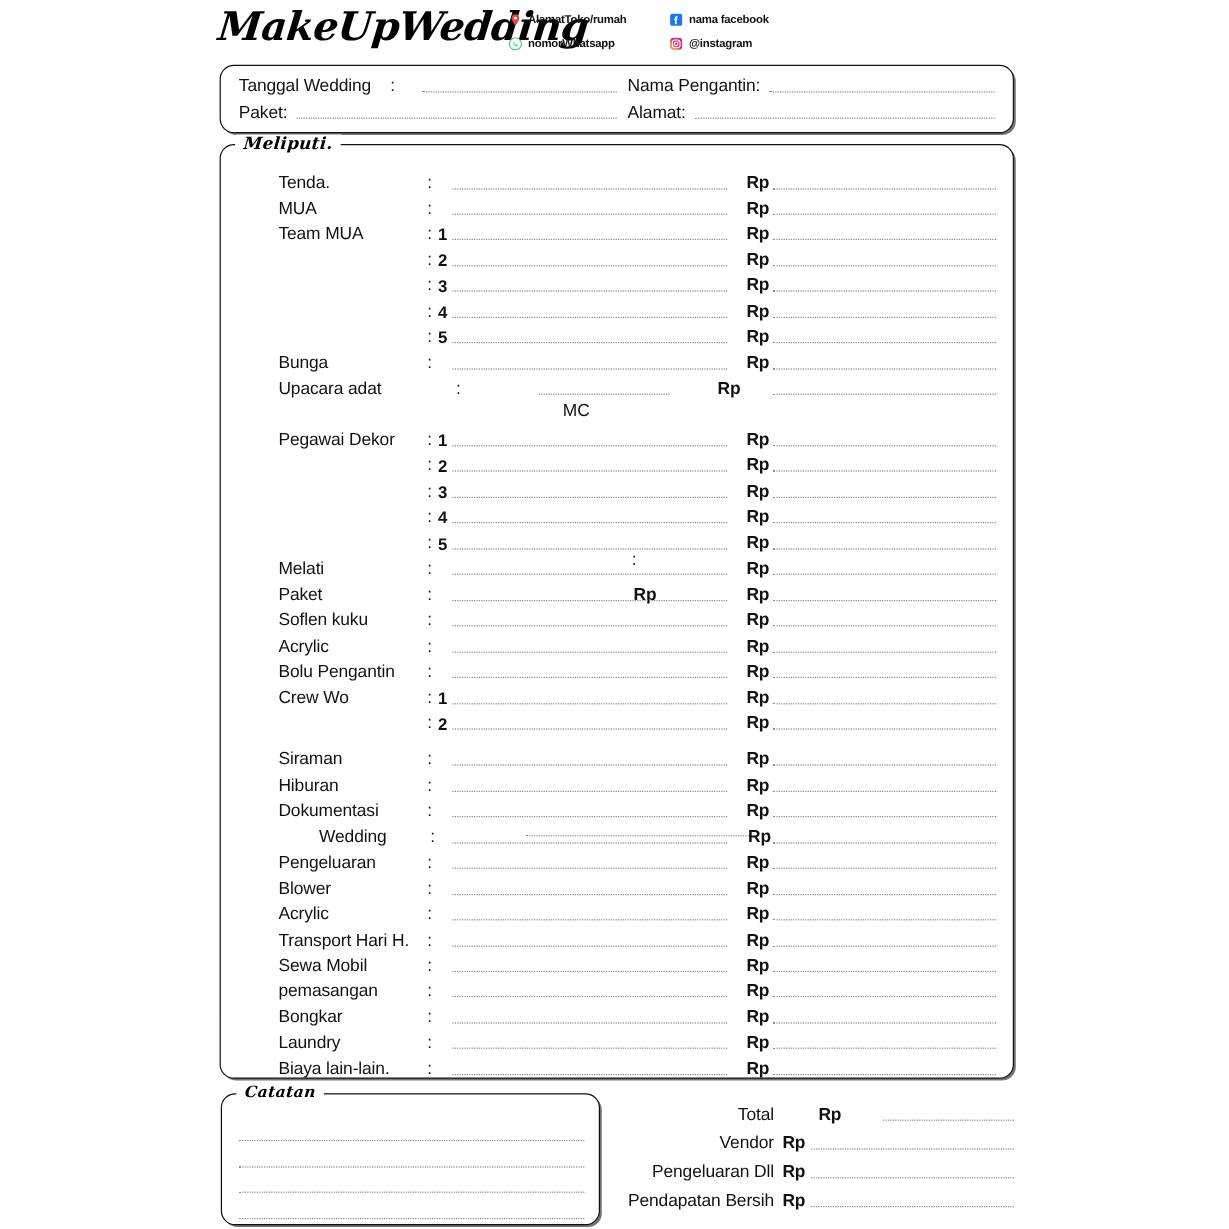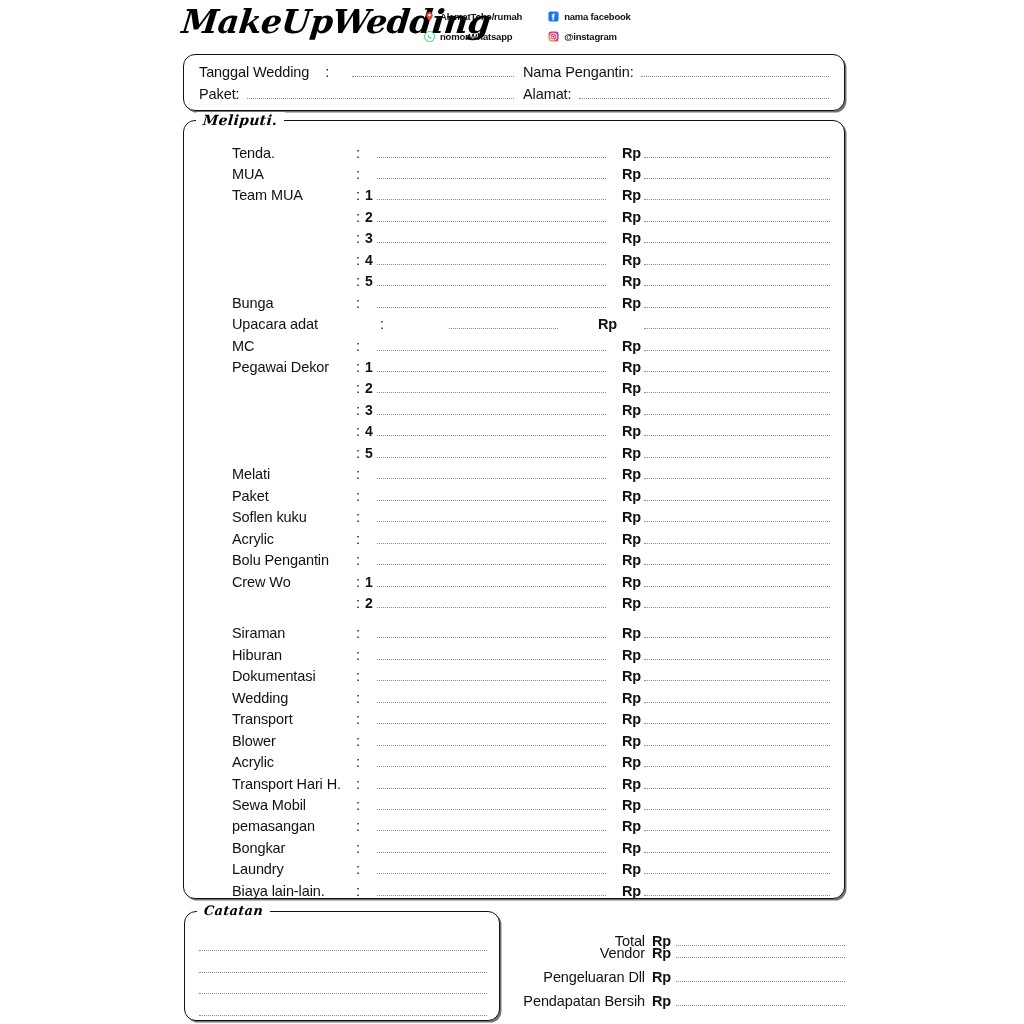--- a/index.html
+++ b/index.html
@@ -20,21 +20,21 @@
     position:absolute; left:182px; top:-2px; width:230px; height:48px;
     font-family:"DejaVu Serif", serif;
     font-style:italic; font-weight:700;
     font-size:33px; letter-spacing:-0.5px;
     color:#000; white-space:nowrap;
     transform:skewX(-6deg);
     line-height:48px;
   }
   #contacts{
     position:absolute; left:424px; top:8px;
-    display:flex; gap:26px;text-align:right;
+    display:flex; gap:36px;text-align:right;
   }
   .contact-col{display:flex;flex-direction:column;gap:4px;}
   .contact-row{display:flex;align-items:center;gap:5px;height:16px;}
   .contact-row .label{
     font-size:9.5px; font-weight:600; color:#111; white-space:nowrap;
     letter-spacing:-0.2px;
   }
   .ic{width:11px;height:11px;flex:0 0 11px;position:relative;display:block;}
   .ic svg{display:block;width:11px;height:11px;}
 
@@ -268,21 +268,21 @@
         <span class="r-dots2"></span>
       </div>
       <div class="line-row" style="top: 192.6px; gap: 24px;">
         <span class="r-name">Upacara adat</span>
         <span class="r-colon">:</span>
         <span class="r-num"></span>
         <span class="r-dots"></span>
         <span class="r-rp">Rp</span>
         <span class="r-dots2"></span>
       </div>
-      <div class="line-row" style="top: 214.05px;">
+      <div class="line-row" style="top: 214.05px; flex-direction: column;">
         <span class="r-name">MC</span>
         <span class="r-colon">:</span>
         <span class="r-num"></span>
         <span class="r-dots"></span>
         <span class="r-rp">Rp</span>
         <span class="r-dots2"></span>
       </div>
       <div class="line-row" style="top: 235.5px;">
         <span class="r-name">Pegawai Dekor</span>
         <span class="r-colon">:</span>
@@ -396,30 +396,30 @@
         <span class="r-dots2"></span>
       </div>
       <div class="line-row" style="top: 544.8px;">
         <span class="r-name">Dokumentasi</span>
         <span class="r-colon">:</span>
         <span class="r-num"></span>
         <span class="r-dots"></span>
         <span class="r-rp">Rp</span>
         <span class="r-dots2"></span>
       </div>
-      <div class="line-row" style="top: 566.25px;">
+      <div class="line-row" style="top: 566.25px; text-align: center;">
         <span class="r-name">Wedding</span>
         <span class="r-colon">:</span>
         <span class="r-num"></span>
         <span class="r-dots"></span>
         <span class="r-rp">Rp</span>
         <span class="r-dots2"></span>
       </div>
       <div class="line-row" style="top: 587.7px;">
-        <span class="r-name">Transport</span>
+        <span class="r-name">Pengeluaran</span>
         <span class="r-colon">:</span>
         <span class="r-num"></span>
         <span class="r-dots"></span>
         <span class="r-rp">Rp</span>
         <span class="r-dots2"></span>
       </div>
       <div class="line-row" style="top: 609.15px;">
         <span class="r-name">Blower</span>
         <span class="r-colon">:</span>
         <span class="r-num"></span>
@@ -491,21 +491,21 @@
   <div id="note-lines">
       <div class="note-line" style="top: 29px;"></div>
       <div class="note-line" style="top: 50.5px;"></div>
       <div class="note-line" style="top: 72px;"></div>
       <div class="note-line" style="top: 93.5px;"></div>
     </div>
 </div>
 <div id="catatan-legend" class="legend">Catatan</div>
 
 <div id="totals">
-    <div class="total-row" style="top: 12px;">
+    <div class="total-row" style="top: 0px; gap: 30px;">
       <span class="t-label">Total</span>
       <span class="t-rp">Rp</span>
       <span class="t-dots"></span>
     </div>
     <div class="total-row" style="top: 24.2px;">
       <span class="t-label">Vendor</span>
       <span class="t-rp">Rp</span>
       <span class="t-dots"></span>
     </div>
     <div class="total-row" style="top: 48.4px;">

